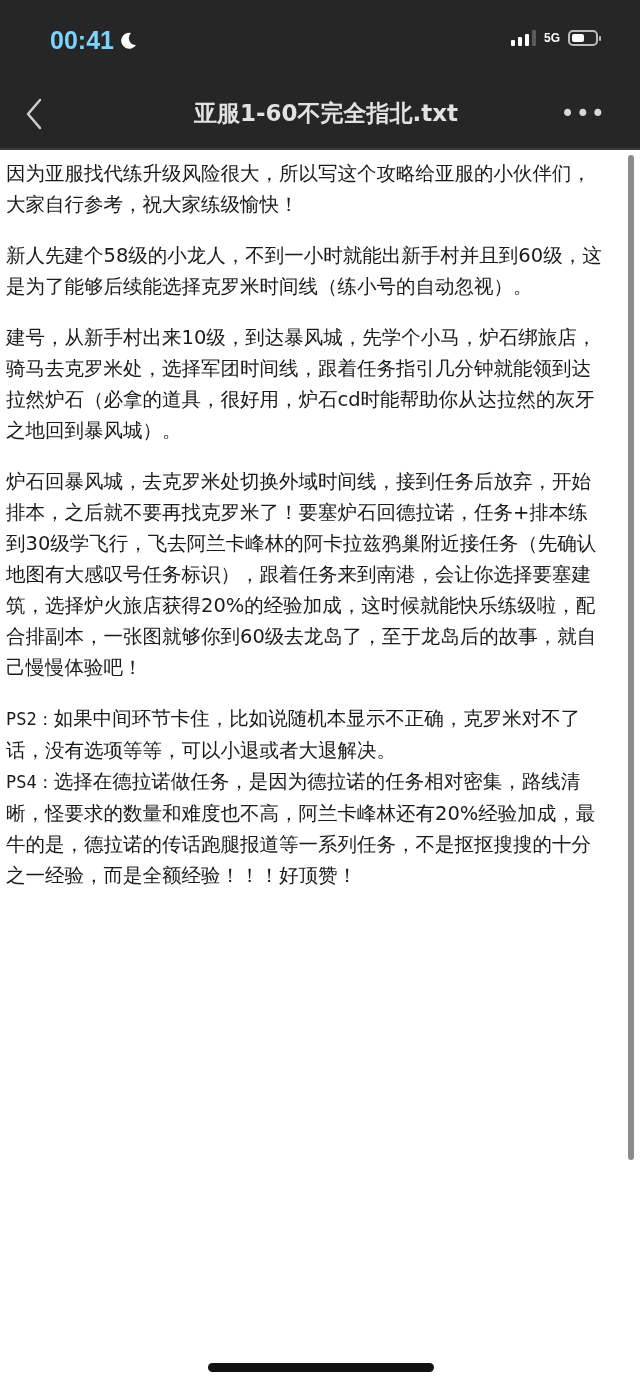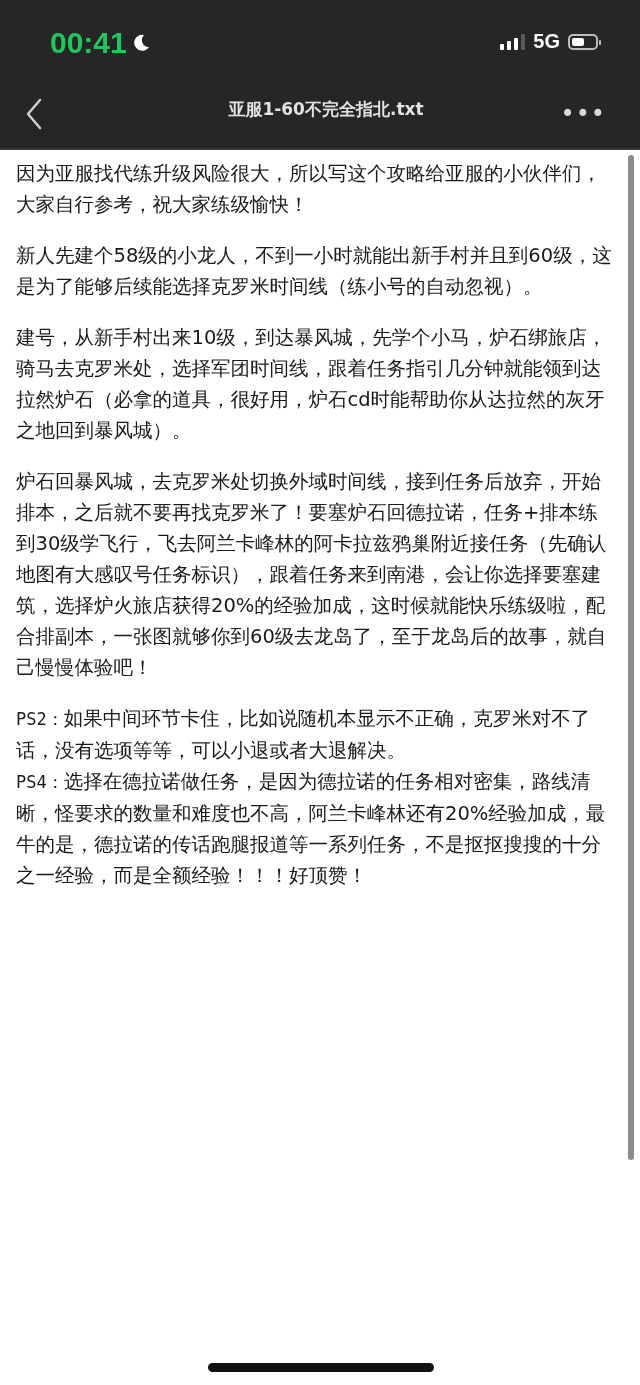--- a/index.html
+++ b/index.html
@@ -9,56 +9,56 @@
     font-family: "DejaVu Sans", "Liberation Sans", sans-serif;
     position: relative;
   }
   .topbar {
     position: absolute; left: 0; top: 0; width: 640px; height: 148px;
     background: #262626;
     border-bottom: 2px solid #3a3a3a;
   }
   .status-time {
     position: absolute; left: 50px; top: 26px;
-    color: #22c55e; font-size: 30px; font-weight: bold;
+    color: #7dd3fc; font-size: 25px; font-weight: bold;
     font-family: "Liberation Sans", sans-serif;
     display: flex; align-items: center;
   }
   .moon { margin-left: 4px; width: 20px; height: 20px; }
   .status-right {
     position: absolute; right: 42px; top: 30px;
     display: flex; align-items: center; gap: 8px; color: #fff;
   }
   .signal { display: flex; align-items: flex-end; gap: 3px; height: 16px; }
   .signal span { width: 4px; background: #fff; border-radius: 1px; display: block; }
   .signal span.dim { background: #5a5a5a; }
-  .net { font-size: 20px; font-weight: bold; font-family: "Liberation Sans", sans-serif; }
+  .net { font-size: 12px; font-weight: bold; font-family: "Liberation Sans", sans-serif; }
   .battery {
     width: 30px; height: 16px; border: 2px solid #bdbdbd; border-radius: 5px;
     position: relative; box-sizing: border-box;
   }
   .battery::after {
     content: ""; position: absolute; right: -5px; top: 4px; width: 2px; height: 5px;
     background: #bdbdbd; border-radius: 1px;
   }
   .battery-fill { position: absolute; left: 2px; top: 2px; bottom: 2px; width: 12px; background: #fff; border-radius: 2px; }
   .back {
     position: absolute; left: 20px; top: 96px; width: 30px; height: 36px;
     cursor: pointer;
   }
   .title {
     position: absolute; left: 12px; right: 0; top: 98px; text-align: center;
-    color: #e2e2e2; font-size: 17px; font-weight: bold;
+    color: #e2e2e2; font-size: 23px; font-weight: bold;
   }
   .more {
     position: absolute; right: 34px; top: 100px; color: #d8d8d8; font-size: 24px;
     letter-spacing: 1px; cursor: pointer;
   }
   .content {
-    position: absolute; left: 16px; top: 158px; width: 600px;
+    position: absolute; left: 6px; top: 158px; width: 600px;
     color: #1a1a1a; font-size: 19.5px; line-height: 31px;
   }
   .content p { margin: 0 0 20px 0; white-space: pre-wrap; }
   .ps { margin: 0; white-space: pre-wrap; }
   .ps .tag { font-family: "DejaVu Sans Mono", "Liberation Mono", monospace; font-size: 17px; }
   .scrollbar {
     position: absolute; left: 628px; top: 155px; width: 6px; height: 1005px;
     background: #8c8c8c; border-radius: 3px;
   }
   .home-indicator {

